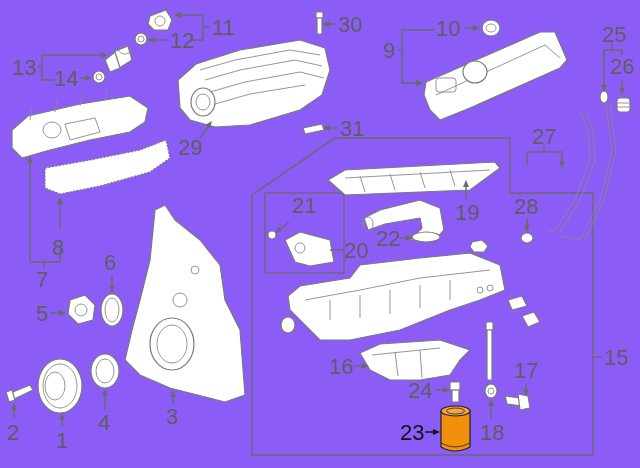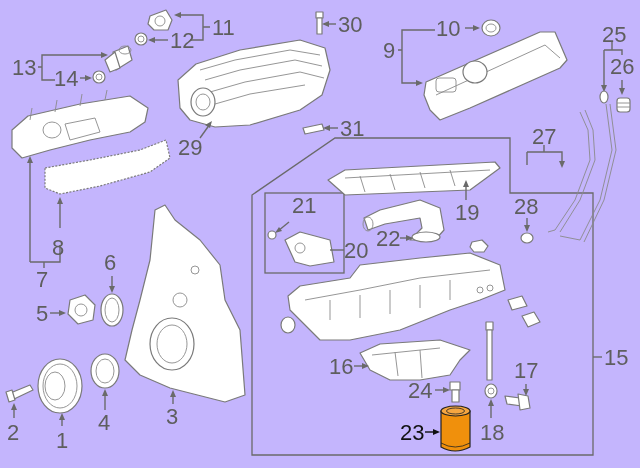--- a/index.html
+++ b/index.html
@@ -1,16 +1,16 @@
 <!DOCTYPE html>
 <html><head>
 <meta charset="utf-8">
 <style>
   html,body{margin:0;padding:0;background:#ffffff;}
-  #stage{position:relative;width:640px;height:468px;overflow:hidden;background:#c4b5fd;font-family:"Liberation Sans",sans-serif;}
+  #stage{position:relative;width:640px;height:468px;overflow:hidden;background:#8b5cf6;font-family:"Liberation Sans",sans-serif;}
   svg{position:absolute;left:0;top:0;}
   .part{fill:#ffffff;stroke:#7a7a7a;stroke-width:1.2;stroke-linejoin:round;}
   .part2{fill:none;stroke:#8a8a8a;stroke-width:0.9;}
   .ldr{fill:none;stroke:#6a6a6a;stroke-width:1.4;}
   .box{fill:none;stroke:#6a6a6a;stroke-width:1.3;}
   .num{fill:#5e5e5e;font-family:"Liberation Sans",sans-serif;font-size:22px;}
   .num-hl{fill:#111111;font-family:"Liberation Sans",sans-serif;font-size:22px;}
   .arr{fill:#6a6a6a;}
   .arr-hl{fill:#111111;}
 </style>

